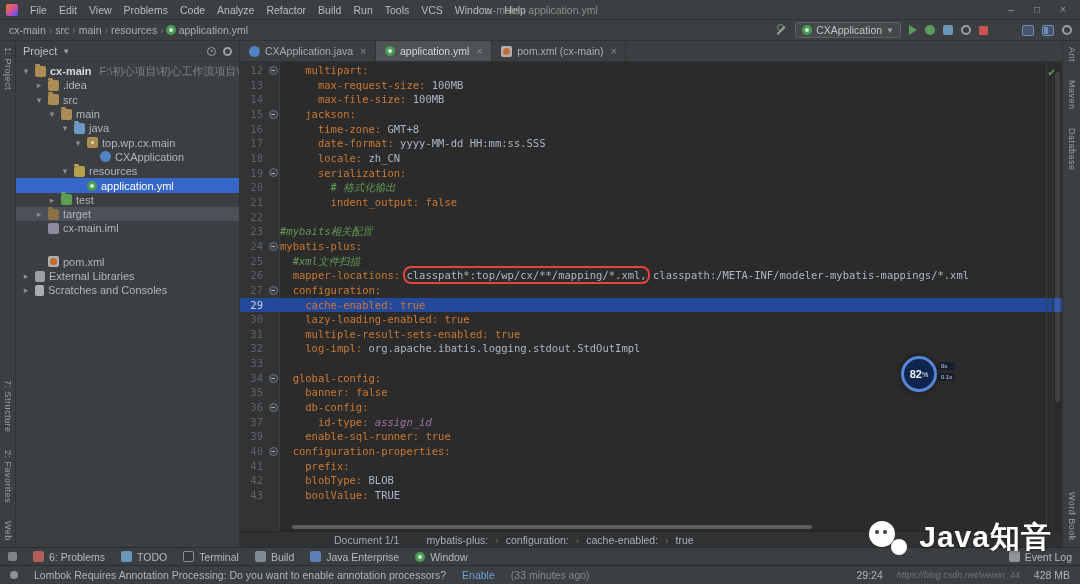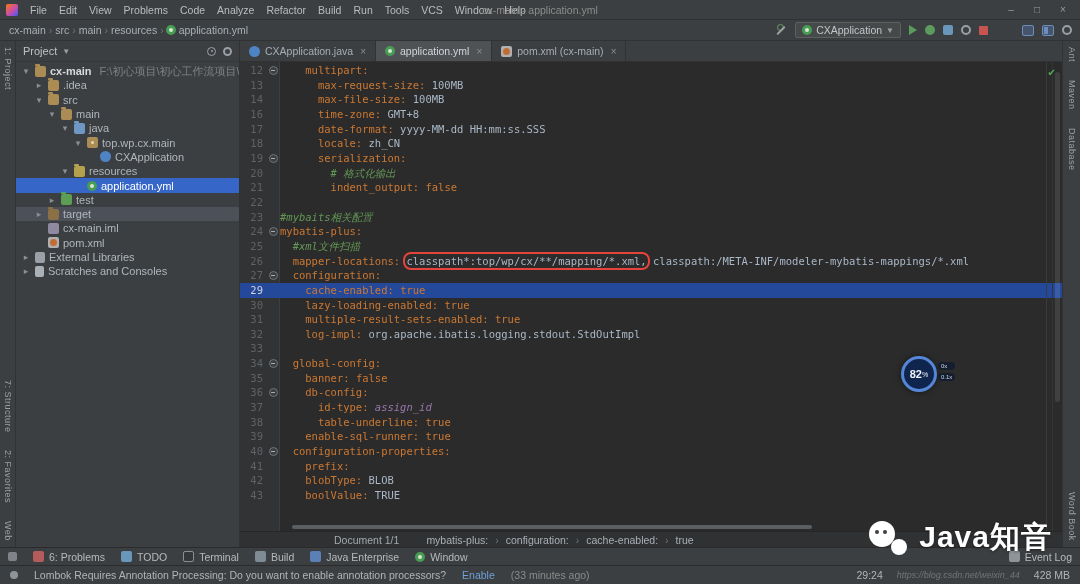--- a/index.html
+++ b/index.html
@@ -266,21 +266,21 @@
         <div class="trow isel" style="padding-left: 18px;">
           <span class="arrow">▸</span>
           <span class="ic ic-folder-excluded"></span>
           <span class="tlabel">target</span>
         </div>
         <div class="trow" style="padding-left: 18px;">
           <span class="arrow"></span>
           <span class="ic ic-iml"></span>
           <span class="tlabel">cx-main.iml</span>
         </div>
-        <div class="trow" style="padding-left: 18px;">
+        <div class="trow" style="padding-left: 18px; margin-top: 19px;">
           <span class="arrow"></span>
           <span class="ic ic-pom"></span>
           <span class="tlabel">pom.xml</span>
         </div>
         <div class="trow" style="padding-left: 5px;">
           <span class="arrow">▸</span>
           <span class="ic ic-lib"></span>
           <span class="tlabel">External Libraries</span>
         </div>
         <div class="trow" style="padding-left: 5px;">
@@ -308,20 +308,21 @@
           <span class="tab-label">pom.xml (cx-main)</span>
           <span class="tab-close">×</span>
         </div>
       </div>
     <div class="editor">
       <div class="gutterbg"></div>
       <div class="rows">
           <div class="row"><span class="num">12</span><span class="foldc"><span class="fold"></span></span><span class="code">    <span class="sk">multipart:</span></span></div>
           <div class="row"><span class="num">13</span><span class="foldc"></span><span class="code">      <span class="sk">max-request-size:</span><span class="sv"> 100MB</span></span></div>
           <div class="row"><span class="num">14</span><span class="foldc"></span><span class="code">      <span class="sk">max-file-size:</span><span class="sv"> 100MB</span></span></div>
+          <div class="row"><span class="num">15</span><span class="foldc"><span class="fold"></span></span><span class="code">    <span class="sk">jackson:</span></span></div>
           <div class="row"><span class="num">16</span><span class="foldc"></span><span class="code">      <span class="sk">time-zone:</span><span class="sv"> GMT+8</span></span></div>
           <div class="row"><span class="num">17</span><span class="foldc"></span><span class="code">      <span class="sk">date-format:</span><span class="sv"> yyyy-MM-dd HH:mm:ss.SSS</span></span></div>
           <div class="row"><span class="num">18</span><span class="foldc"></span><span class="code">      <span class="sk">locale:</span><span class="sv"> zh_CN</span></span></div>
           <div class="row"><span class="num">19</span><span class="foldc"><span class="fold"></span></span><span class="code">      <span class="sk">serialization:</span></span></div>
           <div class="row"><span class="num">20</span><span class="foldc"></span><span class="code">        <span class="sc"># 格式化输出</span></span></div>
           <div class="row"><span class="num">21</span><span class="foldc"></span><span class="code">        <span class="sk">indent_output:</span><span class="sb"> false</span></span></div>
           <div class="row"><span class="num">22</span><span class="foldc"></span><span class="code"></span></div>
           <div class="row"><span class="num">23</span><span class="foldc"></span><span class="code"><span class="sc">#mybaits相关配置</span></span></div>
           <div class="row"><span class="num">24</span><span class="foldc"><span class="fold"></span></span><span class="code"><span class="sk">mybatis-plus:</span></span></div>
           <div class="row"><span class="num">25</span><span class="foldc"></span><span class="code">  <span class="sc">#xml文件扫描</span></span></div>
@@ -329,21 +330,20 @@
           <div class="row"><span class="num">27</span><span class="foldc"><span class="fold"></span></span><span class="code">  <span class="sk">configuration:</span></span></div>
           <div class="row cur"><span class="num">29</span><span class="foldc"></span><span class="code">    <span class="sk">cache-enabled:</span><span class="sb"> true</span></span></div>
           <div class="row"><span class="num">30</span><span class="foldc"></span><span class="code">    <span class="sk">lazy-loading-enabled:</span><span class="sb"> true</span></span></div>
           <div class="row"><span class="num">31</span><span class="foldc"></span><span class="code">    <span class="sk">multiple-result-sets-enabled:</span><span class="sb"> true</span></span></div>
           <div class="row"><span class="num">32</span><span class="foldc"></span><span class="code">    <span class="sk">log-impl:</span><span class="sv"> org.apache.ibatis.logging.stdout.StdOutImpl</span></span></div>
           <div class="row"><span class="num">33</span><span class="foldc"></span><span class="code"></span></div>
           <div class="row"><span class="num">34</span><span class="foldc"><span class="fold"></span></span><span class="code">  <span class="sk">global-config:</span></span></div>
           <div class="row"><span class="num">35</span><span class="foldc"></span><span class="code">    <span class="sk">banner:</span><span class="sb"> false</span></span></div>
           <div class="row"><span class="num">36</span><span class="foldc"><span class="fold"></span></span><span class="code">    <span class="sk">db-config:</span></span></div>
           <div class="row"><span class="num">37</span><span class="foldc"></span><span class="code">      <span class="sk">id-type:</span><span class="sa"> assign_id</span></span></div>
-          <div class="row"><span class="num">38</span><span class="foldc"></span><span class="code">      <span class="sk">table-underline:</span><span class="sb"> true</span></span></div>
           <div class="row"><span class="num">39</span><span class="foldc"></span><span class="code">    <span class="sk">enable-sql-runner:</span><span class="sb"> true</span></span></div>
           <div class="row"><span class="num">40</span><span class="foldc"><span class="fold"></span></span><span class="code">  <span class="sk">configuration-properties:</span></span></div>
           <div class="row"><span class="num">41</span><span class="foldc"></span><span class="code">    <span class="sk">prefix:</span></span></div>
           <div class="row"><span class="num">42</span><span class="foldc"></span><span class="code">    <span class="sk">blobType:</span><span class="sv"> BLOB</span></span></div>
           <div class="row"><span class="num">43</span><span class="foldc"></span><span class="code">    <span class="sk">boolValue:</span><span class="sv"> TRUE</span></span></div>
         </div>
       <div class="margin-line"></div>
       <div class="margin-line2"></div>
       <span class="inspection">✔</span>
       <div class="hscroll"></div>

